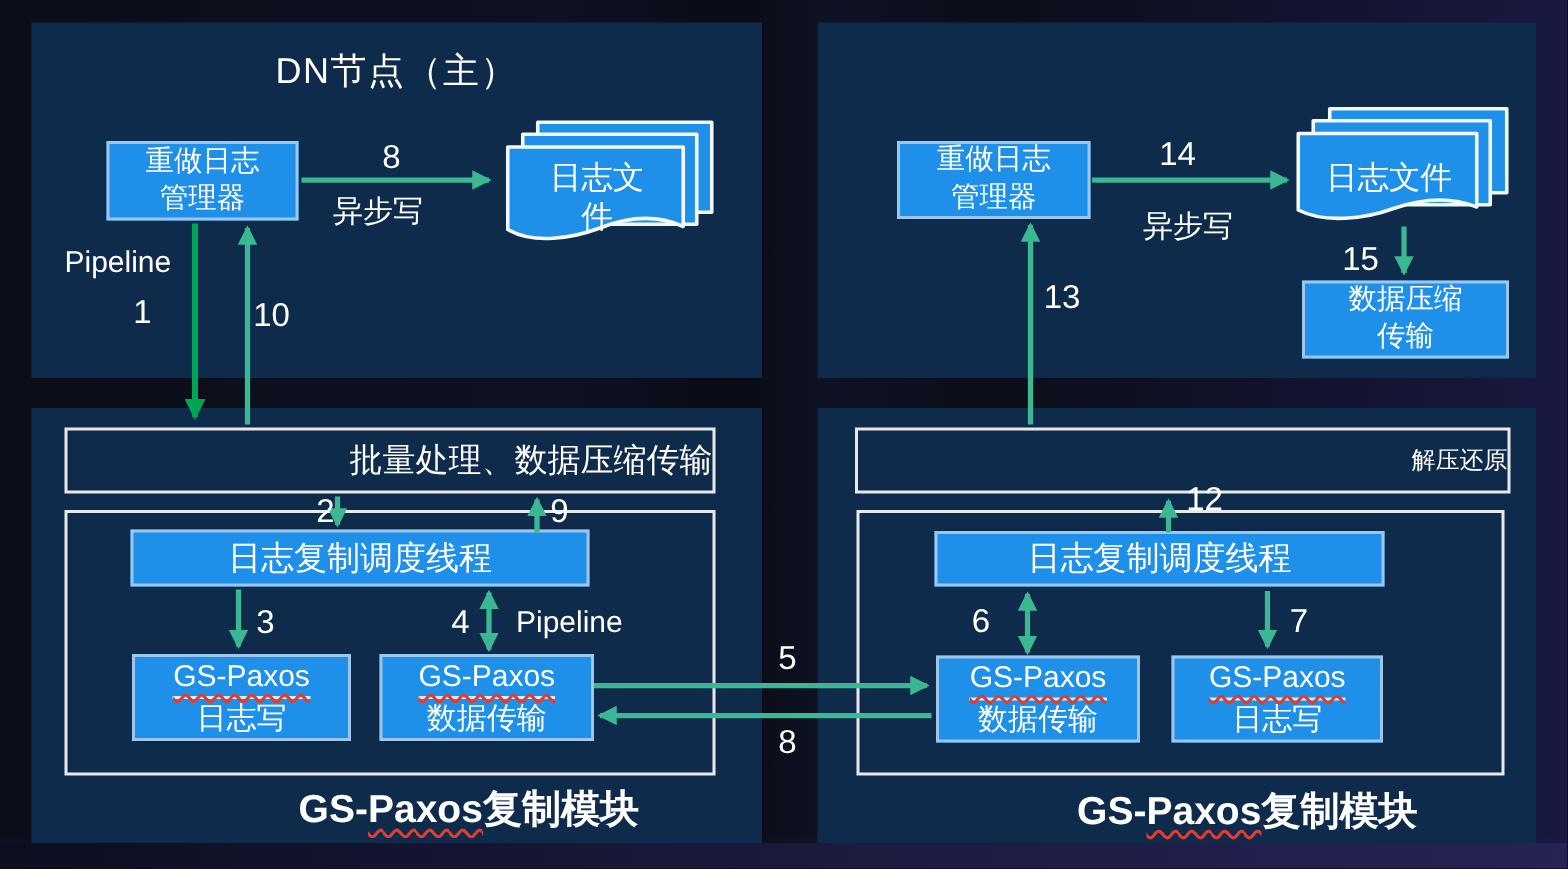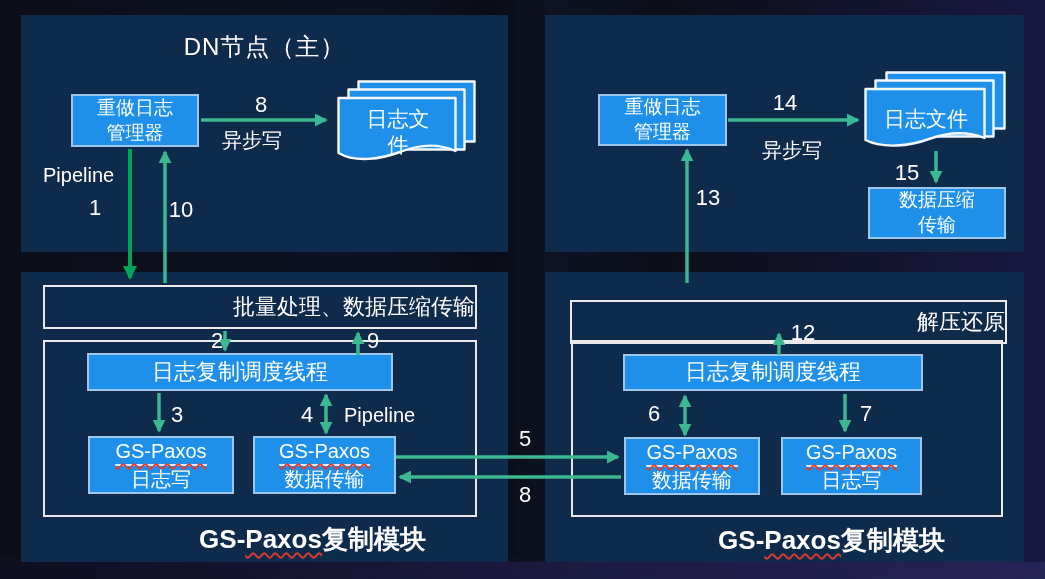--- a/index.html
+++ b/index.html
@@ -50,21 +50,21 @@
   <div class="panel" style="left:545px;top:15px;width:479px;height:237px"></div>
   <div class="panel" style="left:21px;top:272px;width:487px;height:290px"></div>
   <div class="panel" style="left:545px;top:272px;width:479px;height:290px"></div>
 
   <div class="lbl title c" style="left:21px;top:31px;width:487px">DN节点（主）</div>
 
   <div class="wbox" style="left:43px;top:285px;width:434px;height:44px;font-size:22px">
     <span>批量处理、数据压缩传输</span>
   </div>
   <div class="wbox" style="left:43px;top:340px;width:434px;height:177px"></div>
-  <div class="wbox" style="left:570px;top:300px;width:437px;height:44px;font-size:22px">
+  <div class="wbox" style="left:570px;top:285px;width:437px;height:44px;font-size:16px">
     <span>解压还原</span>
   </div>
   <div class="wbox" style="left:571px;top:340px;width:432px;height:177px"></div>
 
   <div class="bbox" style="left:71px;top:94px;width:128px;height:53px;font-size:19px">
     <span style="display:block;width:84px">重做日志管理器</span>
   </div>
 
   <div class="bbox" style="left:598px;top:94px;width:129px;height:52px;font-size:19px">
     <span style="display:block;width:84px">重做日志管理器</span>

